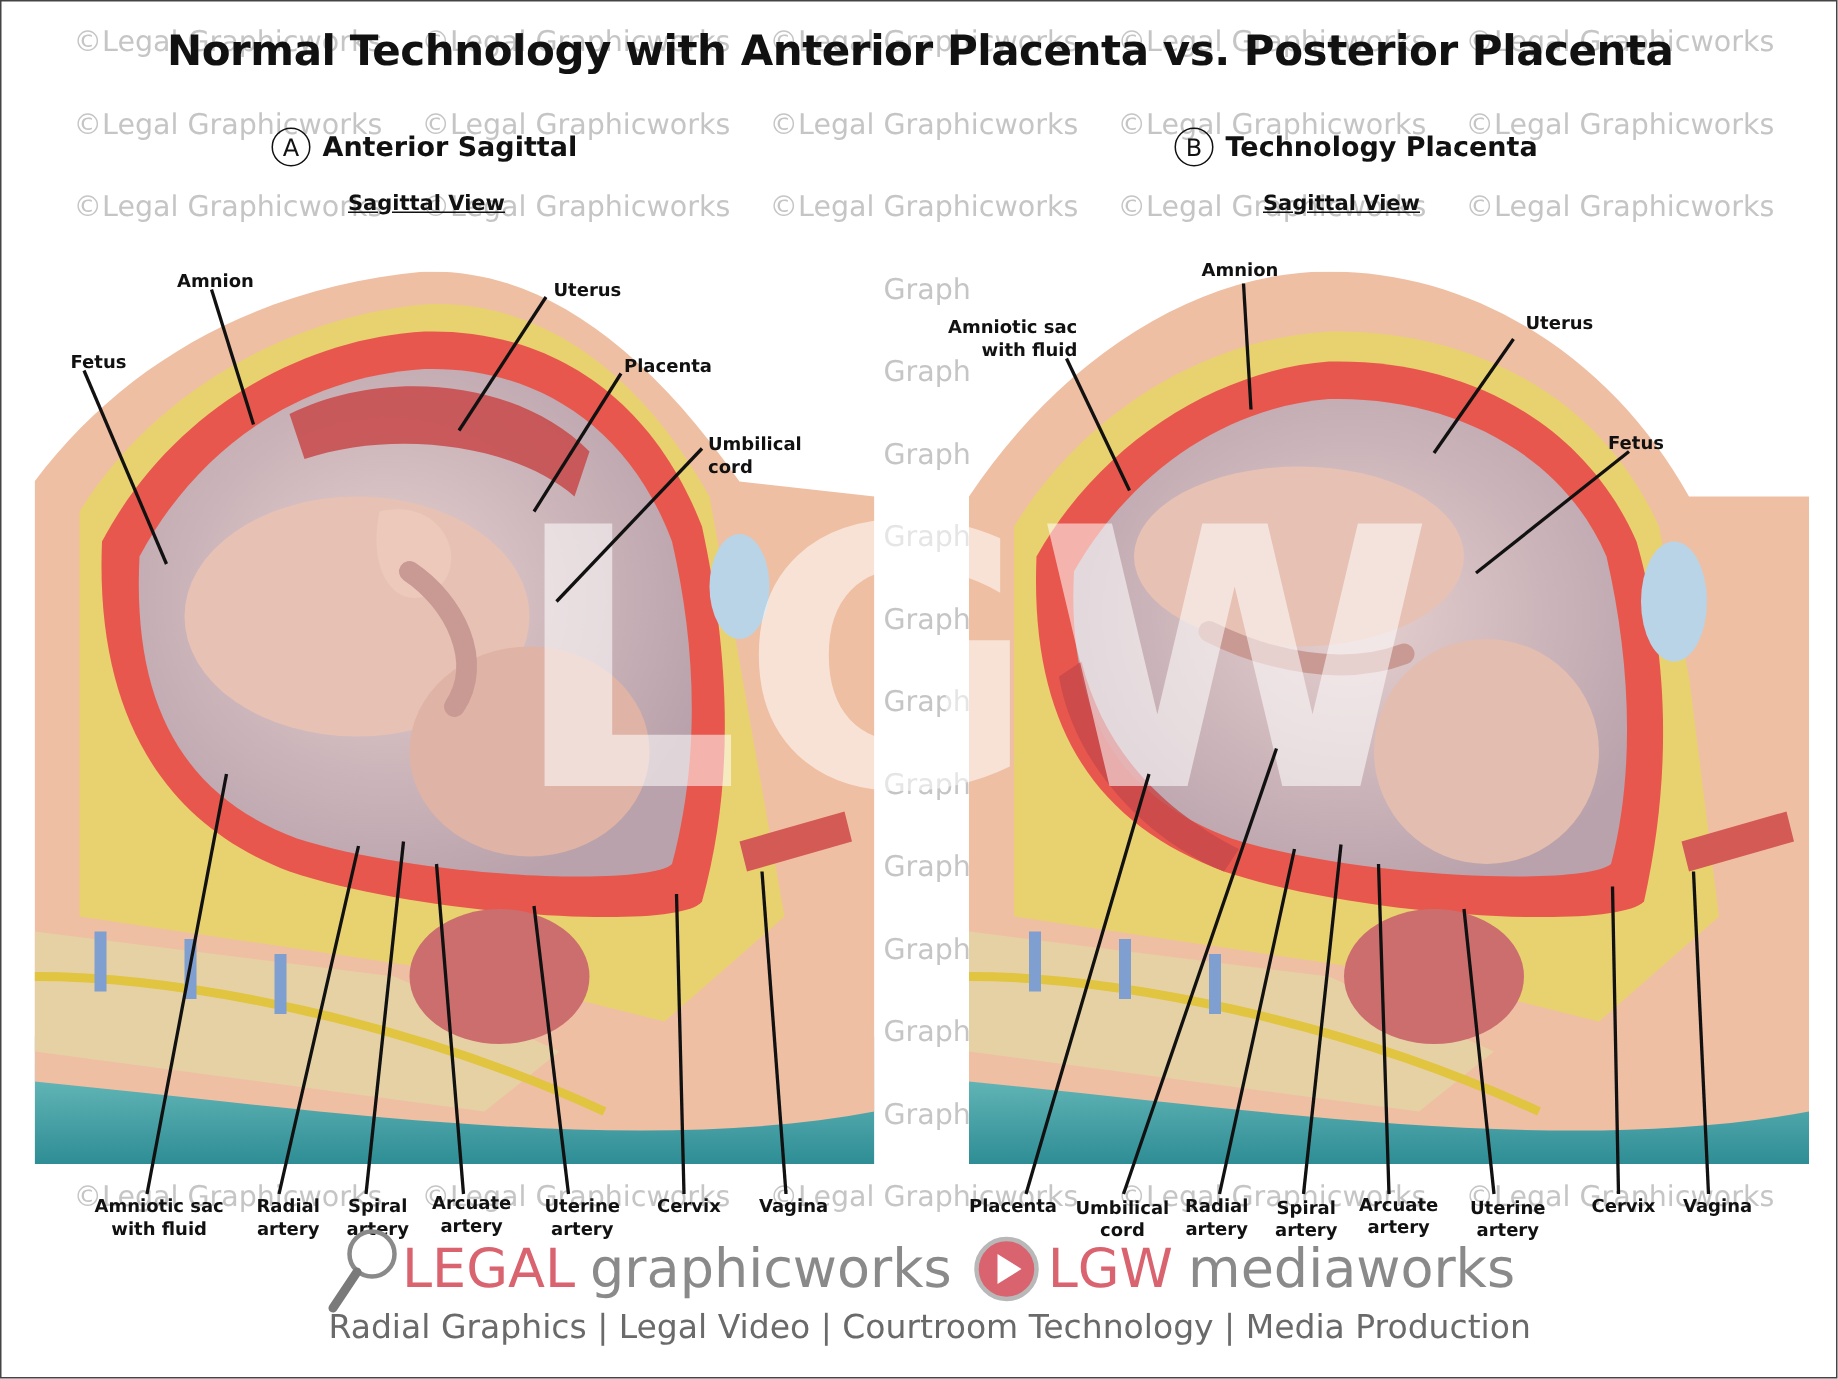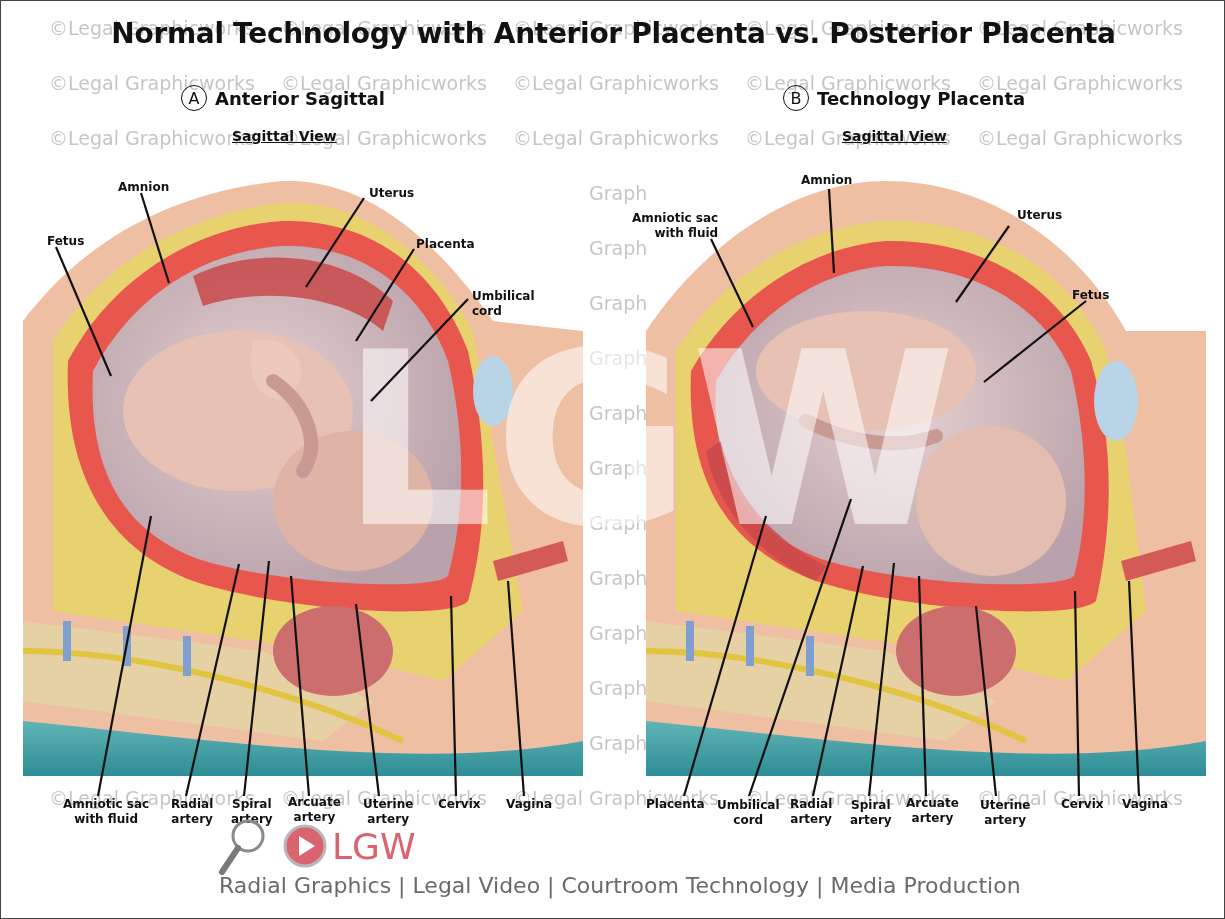--- a/index.html
+++ b/index.html
@@ -294,19 +294,22 @@
   <div>artery</div>
 </div>
 <div class="label" style="left:1060px; top:796px;">Cervix</div>
 <div class="label" style="left:1121px; top:796px;">Vagina</div>
 
 <div class="logo-row">
   <svg width="52" height="60" viewBox="0 0 52 60">
     <circle cx="32" cy="20" r="15" fill="none" stroke="#8a8a8a" stroke-width="3"></circle>
     <line x1="22" y1="32" x2="6" y2="56" stroke="#7a7a7a" stroke-width="6" stroke-linecap="round"></line>
   </svg>
+  <span class="logo-red">LEGAL</span>
+  <span class="logo-grey" style="margin-left:10px;">graphicworks</span>
   <svg width="46" height="46" viewBox="0 0 46 46" style="margin-left:14px;">
     <circle cx="23" cy="23" r="20" fill="#d9646f" stroke="#b8b8b8" stroke-width="3"></circle>
     <path d="M17,13 L33,23 L17,33 Z" fill="#ffffff"></path>
   </svg>
   <span class="logo-red" style="margin-left:4px;">LGW</span>
+  <span class="logo-grey" style="margin-left:10px;">mediaworks</span>
 </div>
 <div class="tagline">Radial Graphics | Legal Video | Courtroom Technology | Media Production</div>
 
 </body></html>

